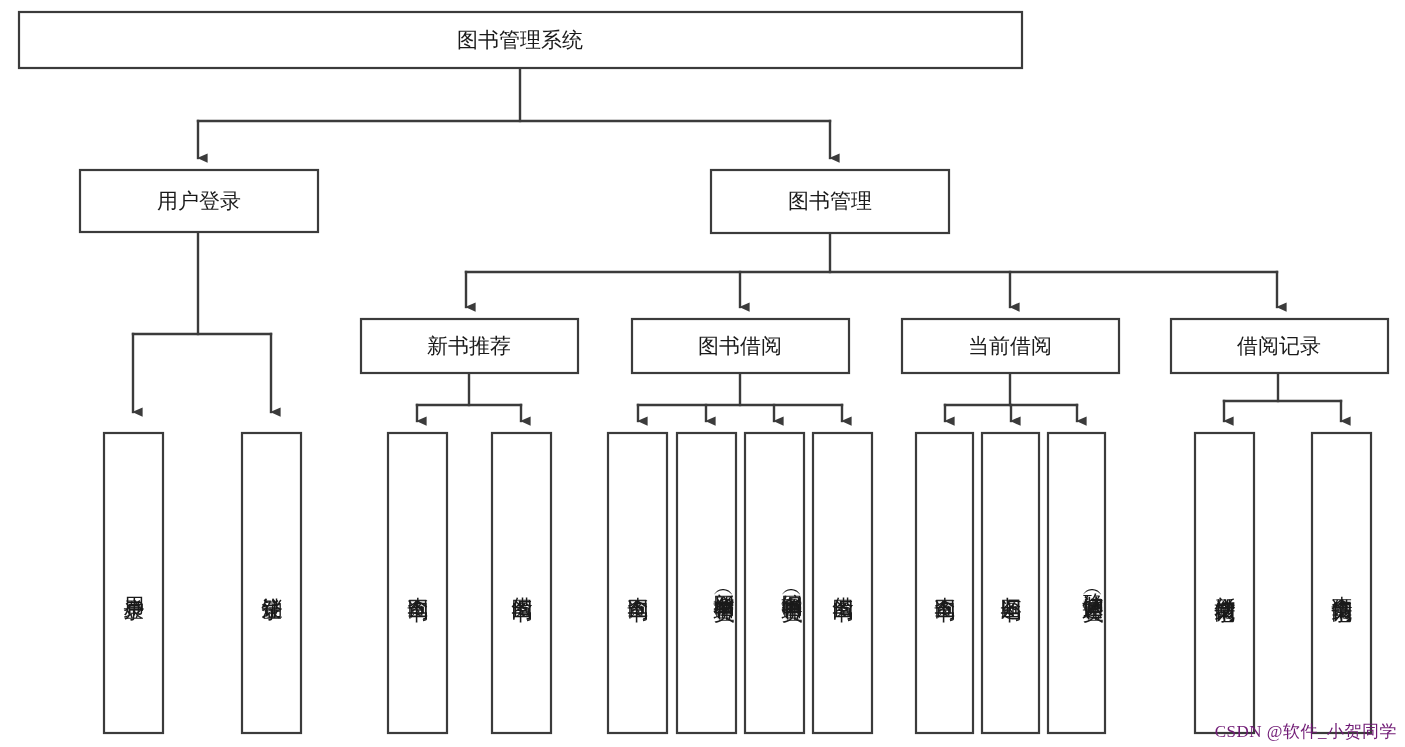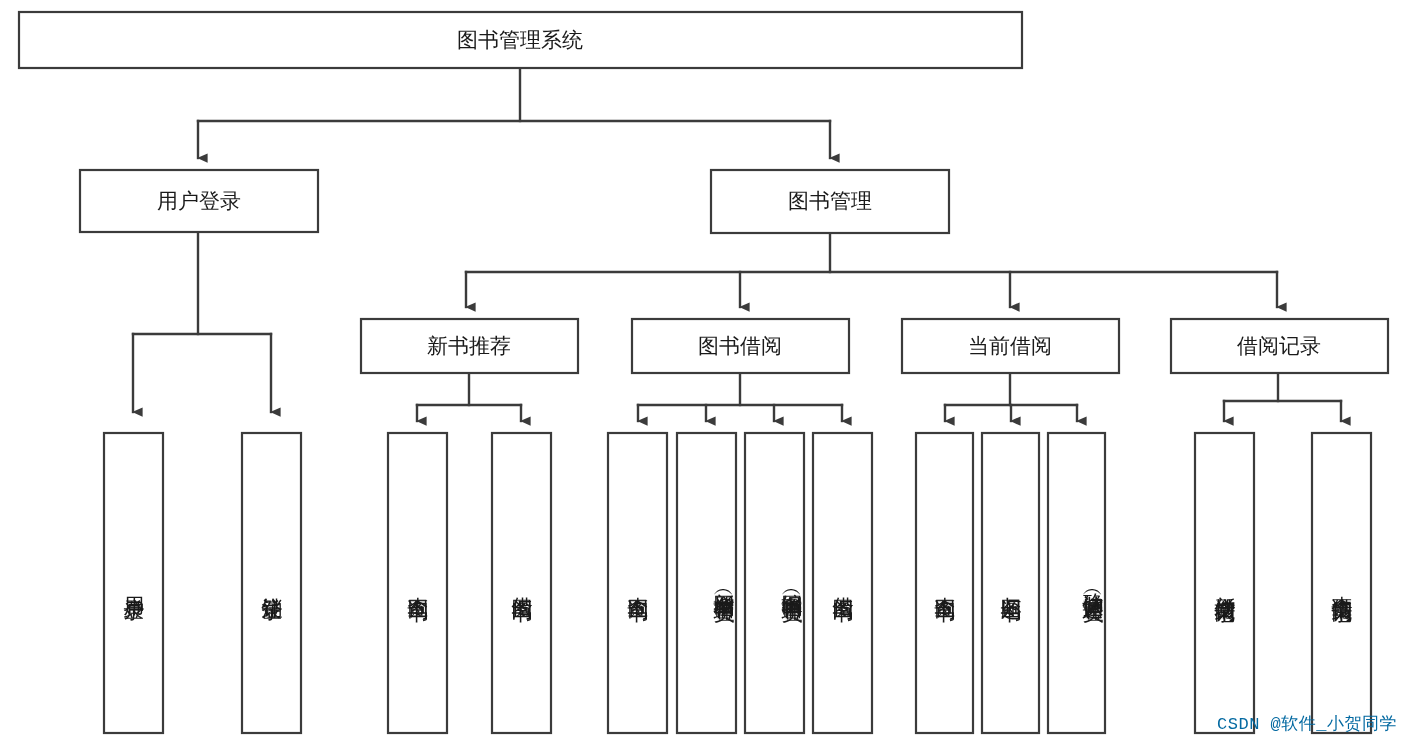--- a/index.html
+++ b/index.html
@@ -61,24 +61,24 @@
     letter-spacing: 1.5px;
     text-align: center;
     display: flex;
     align-items: center;
     justify-content: center;
     pointer-events: none;
   }
   .watermark {
     position: absolute;
     right: 8px;
-    bottom: 12px;
-    font-family: Liberation Mono, monospace;
+    bottom: 4px;
+    font-family: Liberation Serif, serif;
     font-size: 17px;
-    color: #0369a1;
+    color: #701a75;
     letter-spacing: 0.5px;
     white-space: nowrap;
   }
 </style>
 </head>
 <body>
 
 <div id="diagram-root">
 
   <svg class="diagram-canvas" viewBox="0 0 1405 747">

